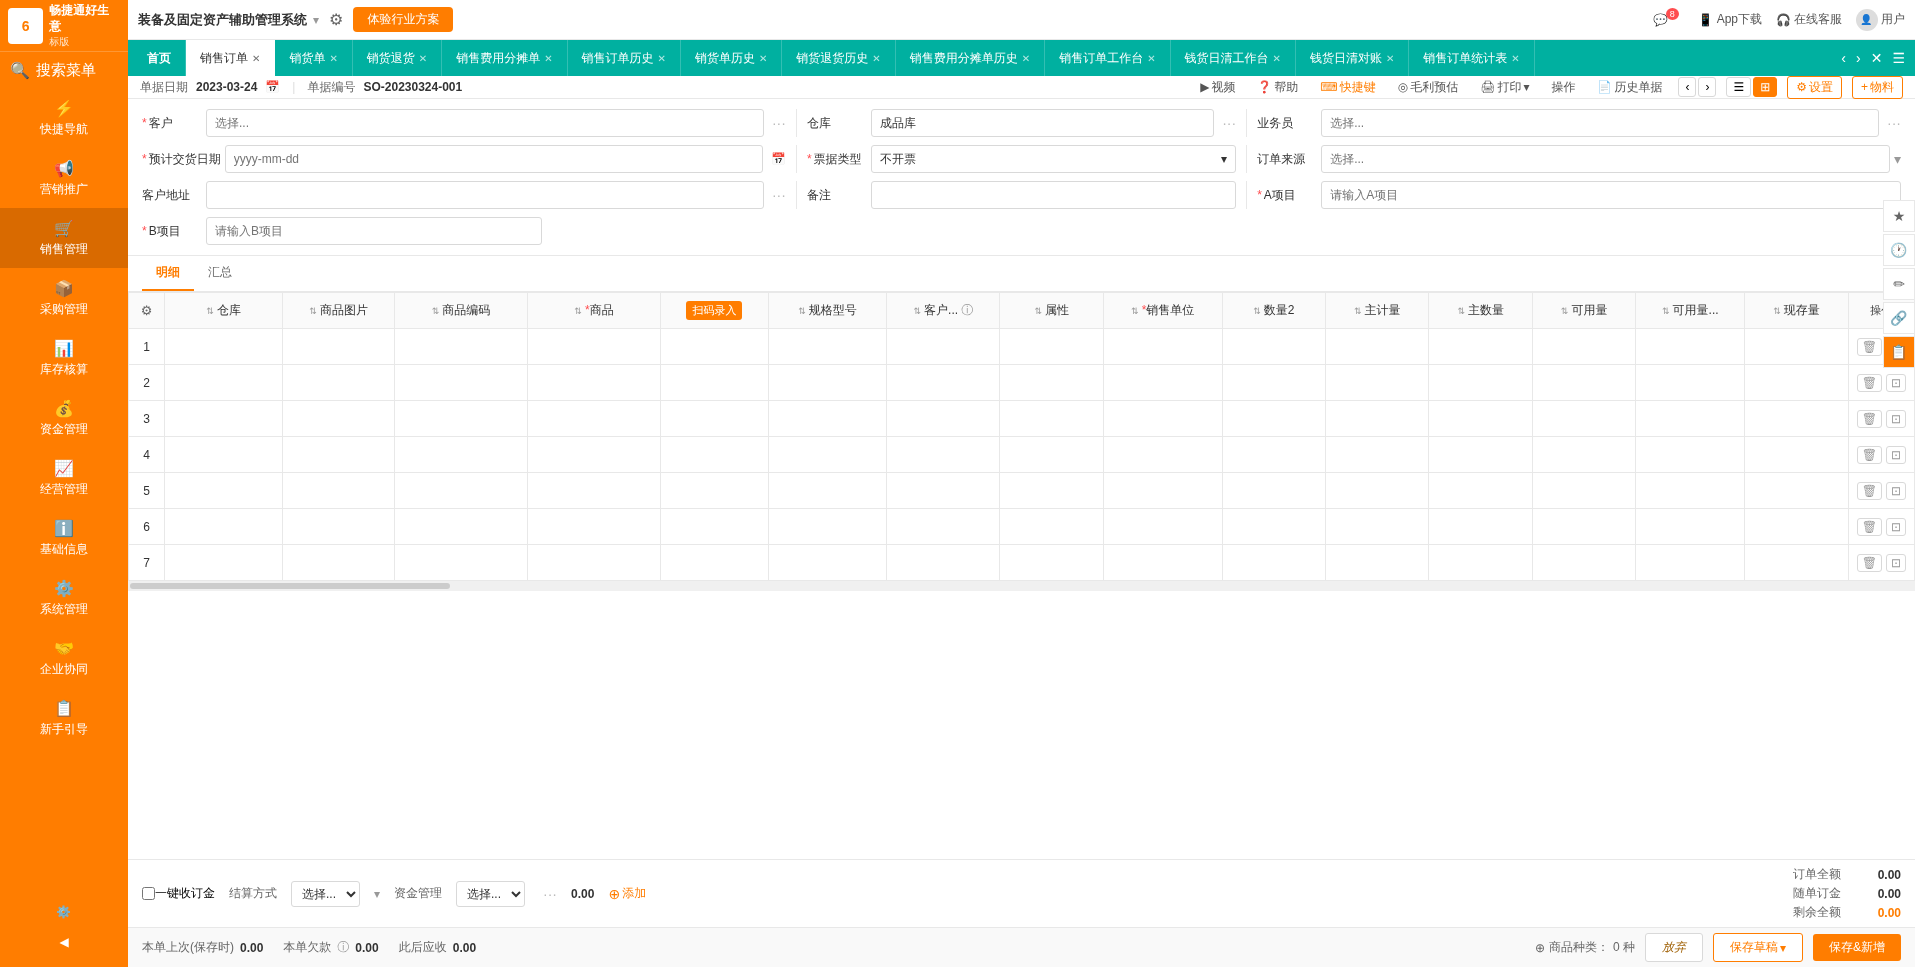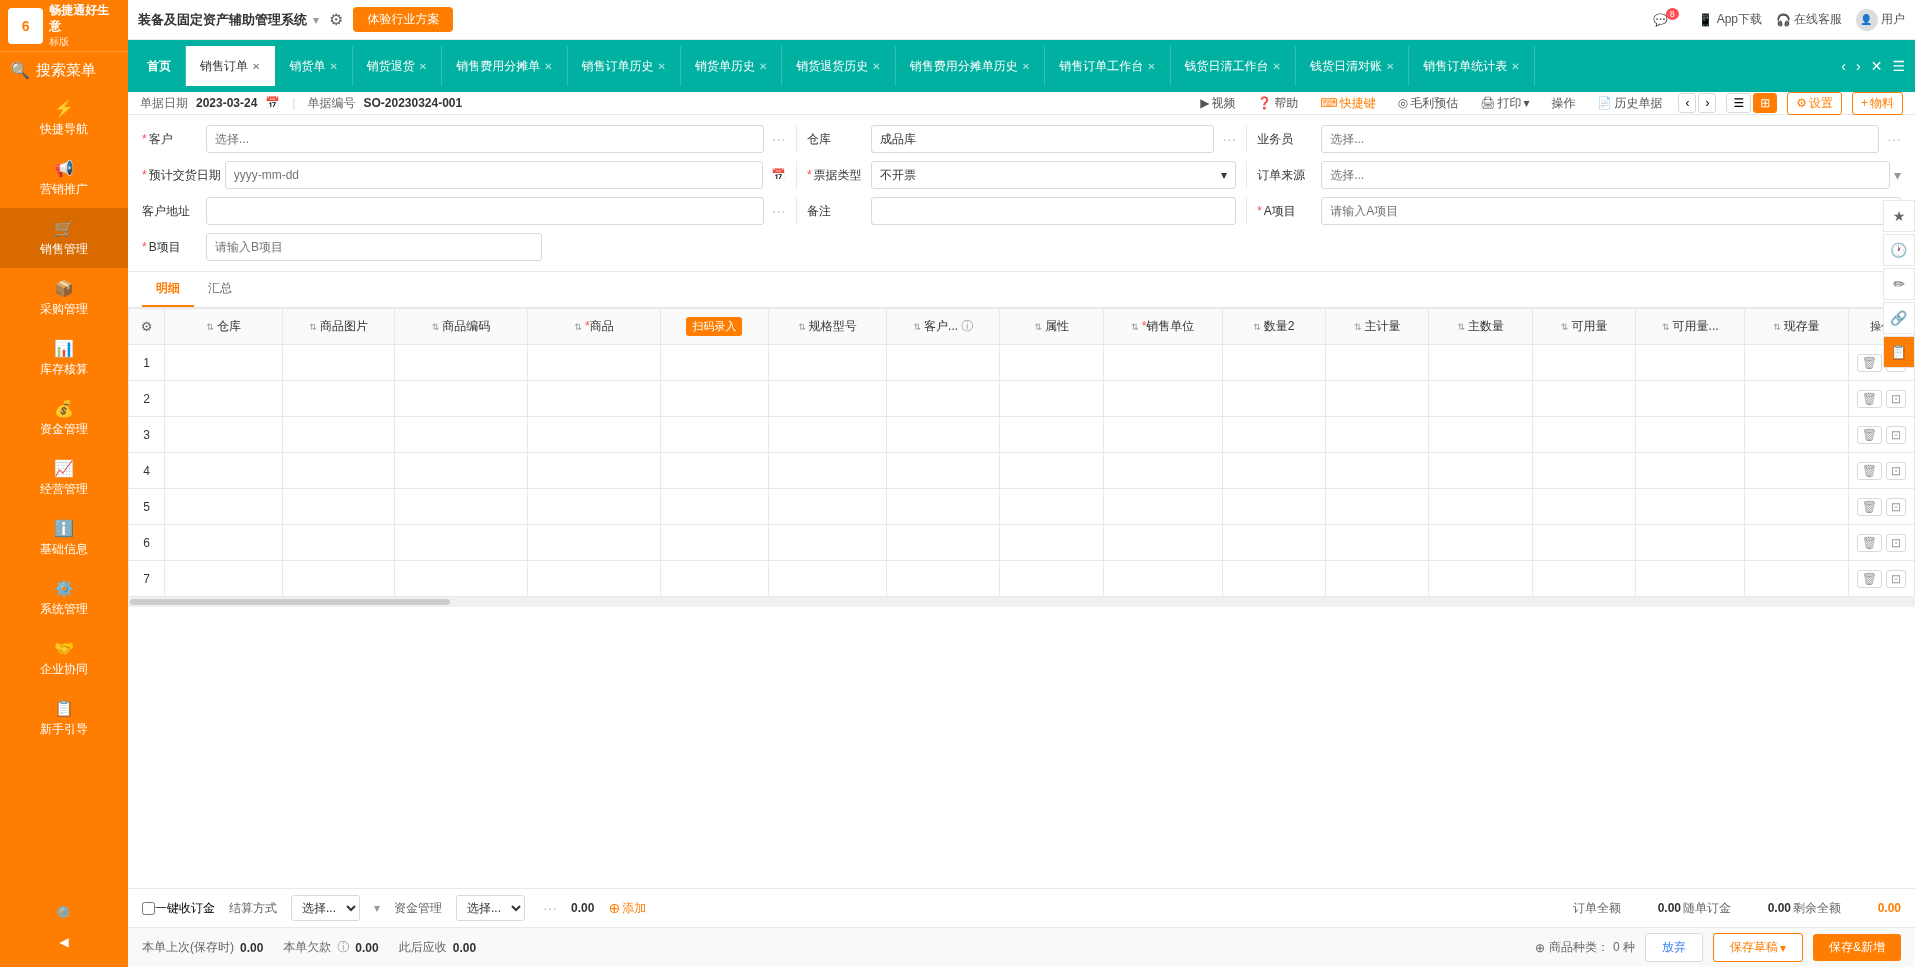--- a/index.html
+++ b/index.html
@@ -23,21 +23,21 @@
     
     .top-header { height: 40px; background: #fff; display: flex; align-items: center; padding: 0 10px; border-bottom: 1px solid #e8e8e8; flex-shrink: 0; }
     .top-header-title { color: #333; font-size: 13px; font-weight: bold; margin-right: 6px; }
     .top-header-arrow { color: #999; margin-right: 10px; cursor: pointer; }
     .top-header-gear { color: #666; margin-right: 10px; cursor: pointer; font-size: 16px; }
     .top-header-btn { background: #ff7d00; color: #fff; border: none; border-radius: 4px; padding: 4px 14px; cursor: pointer; font-size: 12px; }
     .top-header-right { margin-left: auto; display: flex; align-items: center; gap: 14px; color: #555; font-size: 12px; }
     .icon-btn { display: flex; align-items: center; gap: 3px; cursor: pointer; color: #555; }
 
     
-    .tab-bar { height: 52px; background: #00b0a0; display: flex; align-items: center; padding: 4px 5px; flex-shrink: 0; overflow: hidden; }
+    .tab-bar { height: 36px; background: #00b0a0; display: flex; align-items: center; padding: 4px 5px; flex-shrink: 0; overflow: hidden; }
     .tab-item { height: 40px; display: flex; align-items: center; padding: 0 14px; cursor: pointer; color: #fff; font-size: 12px; white-space: nowrap; border-right: 1px solid rgba(255,255,255,0.2); }
     .tab-item.active { background: #fff; color: #333; }
     .tab-item .close-x { margin-left: 4px; font-size: 10px; opacity: 0.7; }
     .tab-item.home { background: transparent; font-weight: bold; }
     .tab-nav-btn { color: #fff; background: none; border: none; cursor: pointer; font-size: 14px; padding: 0 5px; }
     .tab-bar-end { display: flex; align-items: center; margin-left: auto; }
 
     
     .content { flex: 1; display: flex; flex-direction: column; background: #f5f5f5; overflow: hidden; }
 
@@ -82,33 +82,33 @@
     .subtotal-row td:first-child { color: #666; font-weight: bold; }
     .subtotal-label { text-align: left !important; padding-left: 10px !important; color: #666 !important; }
 
     
     .bottom-bar { background: #fff; border-top: 1px solid #e8e8e8; padding: 6px 14px; display: flex; align-items: center; gap: 14px; flex-shrink: 0; }
     .bottom-checkbox { display: flex; align-items: center; gap: 0; cursor: pointer; }
     .bottom-select { height: 26px; border: 1px solid #d9d9d9; border-radius: 3px; padding: 0 6px; background: #fff; color: #333; }
     .bottom-label { color: #666; }
     .bottom-value { color: #333; font-weight: bold; }
     .add-btn { color: #ff7d00; cursor: pointer; display: flex; align-items: center; gap: 2px; }
-    .bottom-right { margin-left: auto; display: flex; flex-direction: row; align-items: flex-end; gap: 2px; font-size: 12px; }
+    .bottom-right { margin-left: auto; display: flex; flex-direction: column; align-items: flex-end; gap: 2px; font-size: 12px; }
     .summary-line { display: flex; gap: 10px; align-items: center; }
     .summary-label { color: #666; }
     .summary-value { color: #333; font-weight: bold; min-width: 50px; text-align: right; }
     .summary-value.orange { color: #ff7d00; }
 
     
     .footer-bar { background: #f9f9f9; border-top: 1px solid #e8e8e8; height: 40px; display: flex; align-items: center; padding: 0 14px; gap: 20px; flex-shrink: 0; }
     .footer-info { display: flex; align-items: center; gap: 6px; color: #666; }
     .footer-info-num { color: #333; font-weight: bold; }
     .footer-right { margin-left: auto; display: flex; align-items: center; gap: 10px; }
     .footer-category { color: #666; display: flex; align-items: center; gap: 4px; }
-    .btn-discard { background: #fff; color: #3b82f6; border: 1px solid #d9d9d9; border-radius: 3px; padding: 5px 16px; cursor: pointer; font-size: 12px; }
+    .btn-discard { background: #fff; color: #a16207; border: 1px solid #d9d9d9; border-radius: 3px; padding: 5px 16px; cursor: pointer; font-size: 12px; font-style: italic; }
     .btn-save-draft { background: #fff; color: #ff7d00; border: 1px solid #ff7d00; border-radius: 3px; padding: 5px 16px; cursor: pointer; font-size: 12px; display: flex; align-items: center; gap: 2px; }
     .btn-save-new { background: #ff7d00; color: #fff; border: none; border-radius: 3px; padding: 5px 16px; cursor: pointer; font-size: 12px; }
 
     
     .right-panel { position: fixed; right: 0; top: 200px; display: flex; flex-direction: column; gap: 2px; z-index: 100; }
     .right-panel-btn { width: 32px; height: 32px; background: #fff; border: 1px solid #e8e8e8; display: flex; align-items: center; justify-content: center; cursor: pointer; font-size: 14px; color: #666; }
 
     
     .scroll-bar-area { height: 10px; background: #f0f0f0; display: flex; align-items: center; padding: 0 2px; }
     .scroll-bar-inner { width: 320px; height: 6px; background: #ccc; border-radius: 3px; cursor: pointer; }

